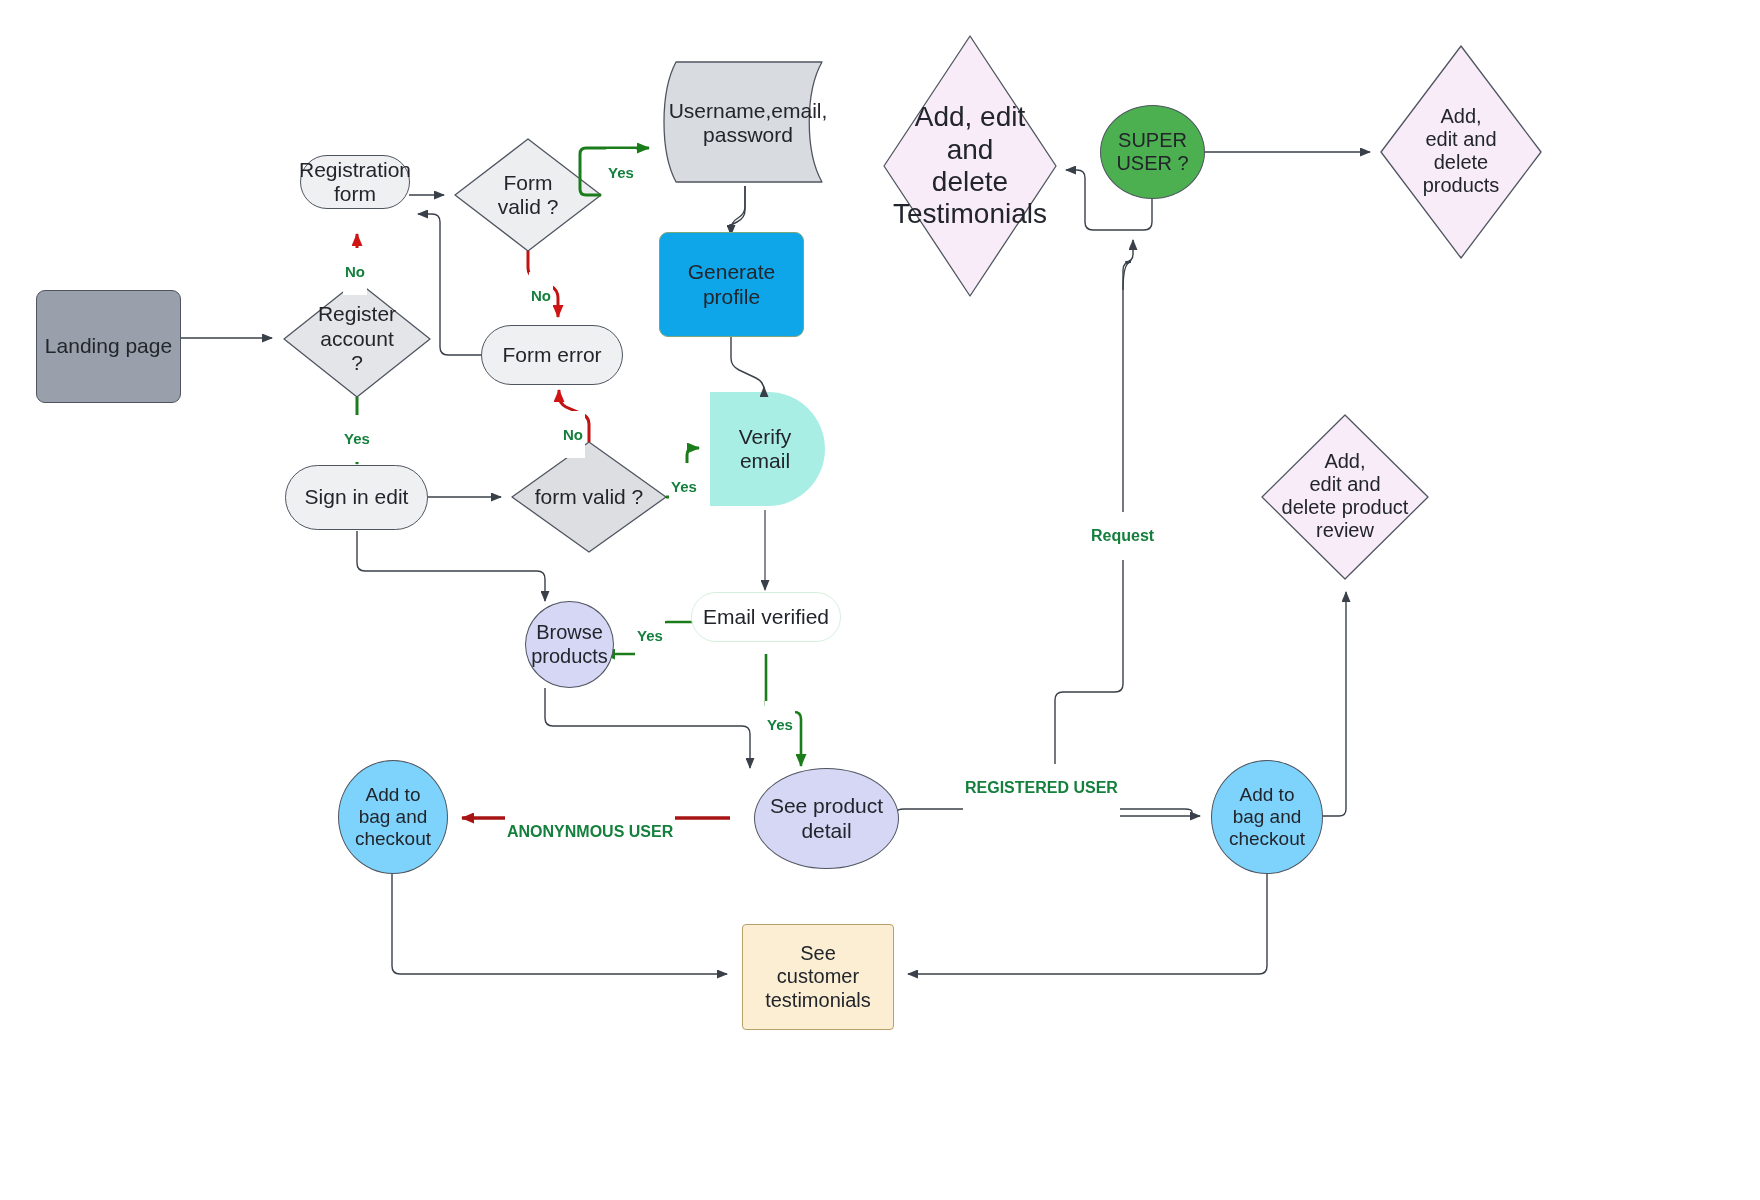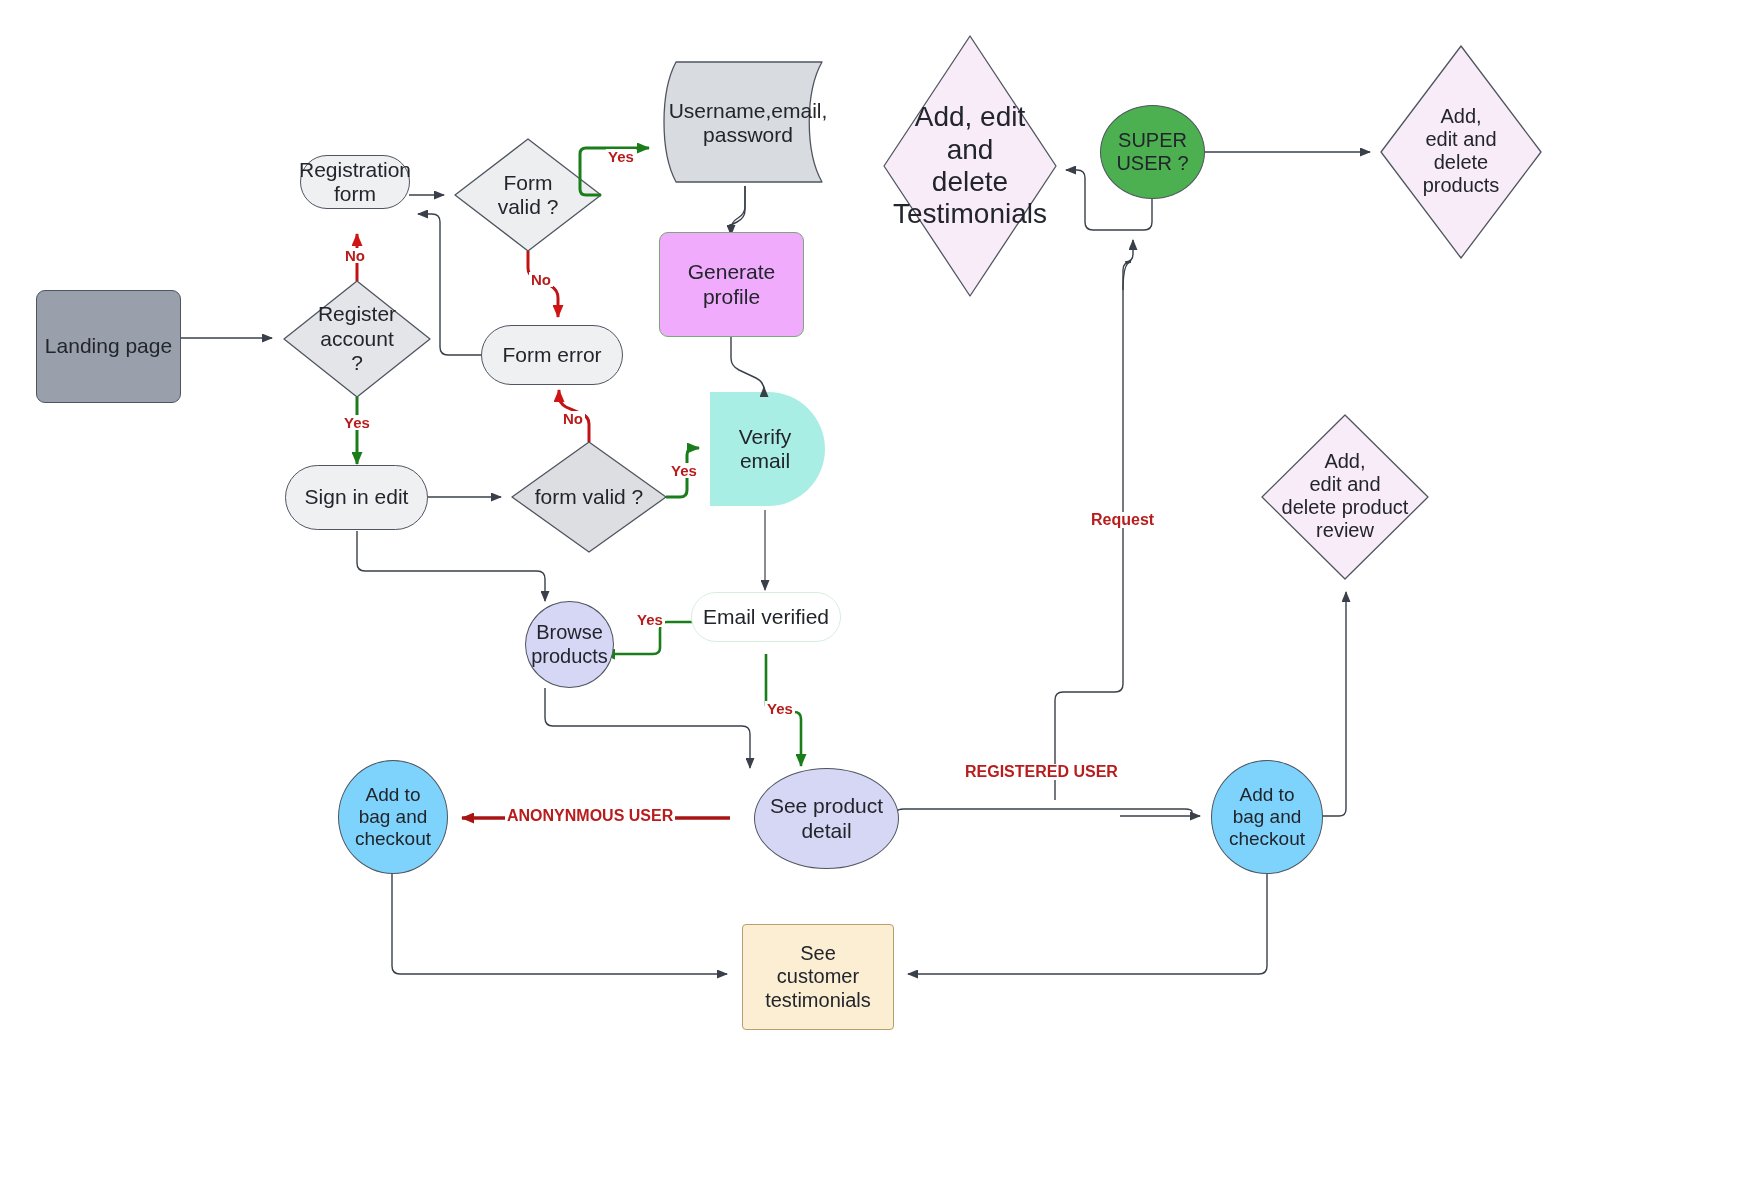--- a/index.html
+++ b/index.html
@@ -51,37 +51,37 @@
     border-radius: 42px;
   }
   .rounded-sm {
     border: 1.3px solid #4f5560;
     border-radius: 4px;
   }
   .ellipse { border: 1.3px solid #4f5560; border-radius: 50%; }
 
   .fill-grey-dark { background: #9aa0ab; margin-top: 8px; }
   .fill-grey-light { background: #eff0f2; }
-  .fill-green-light { background: #f0abfc; border-color:#7aa87a; }
+  .fill-green-light { background: #0ea5e9; border-color:#7aa87a; }
   .fill-white-green { background: #ffffff; border: 1.3px solid #d6efdd; }
   .fill-periwinkle { background: #d6d7f5; margin-left: 25px; }
   .fill-gold { background: #7dd3fc; }
   .fill-cream { background: #fbeed3; border-color:#b9a06a; }
   .fill-green-strong { background: #4caf50; }
 
   
   .diamond-label { border: none; background: none; }
 
   .edge-label {
     position: absolute;
     font-size: 15px;
     font-weight: bold;
-    color: #b91c1c;
+    color: #15803d;
     background: #ffffff;
-    padding: 0 2px;
+    padding: 16px 2px;
     white-space: nowrap;
     line-height: 1;
   }
   .edge-label.big { font-size: 16px; }
 </style>
 </head>
 <body>
 
 <div id="canvas">
 

